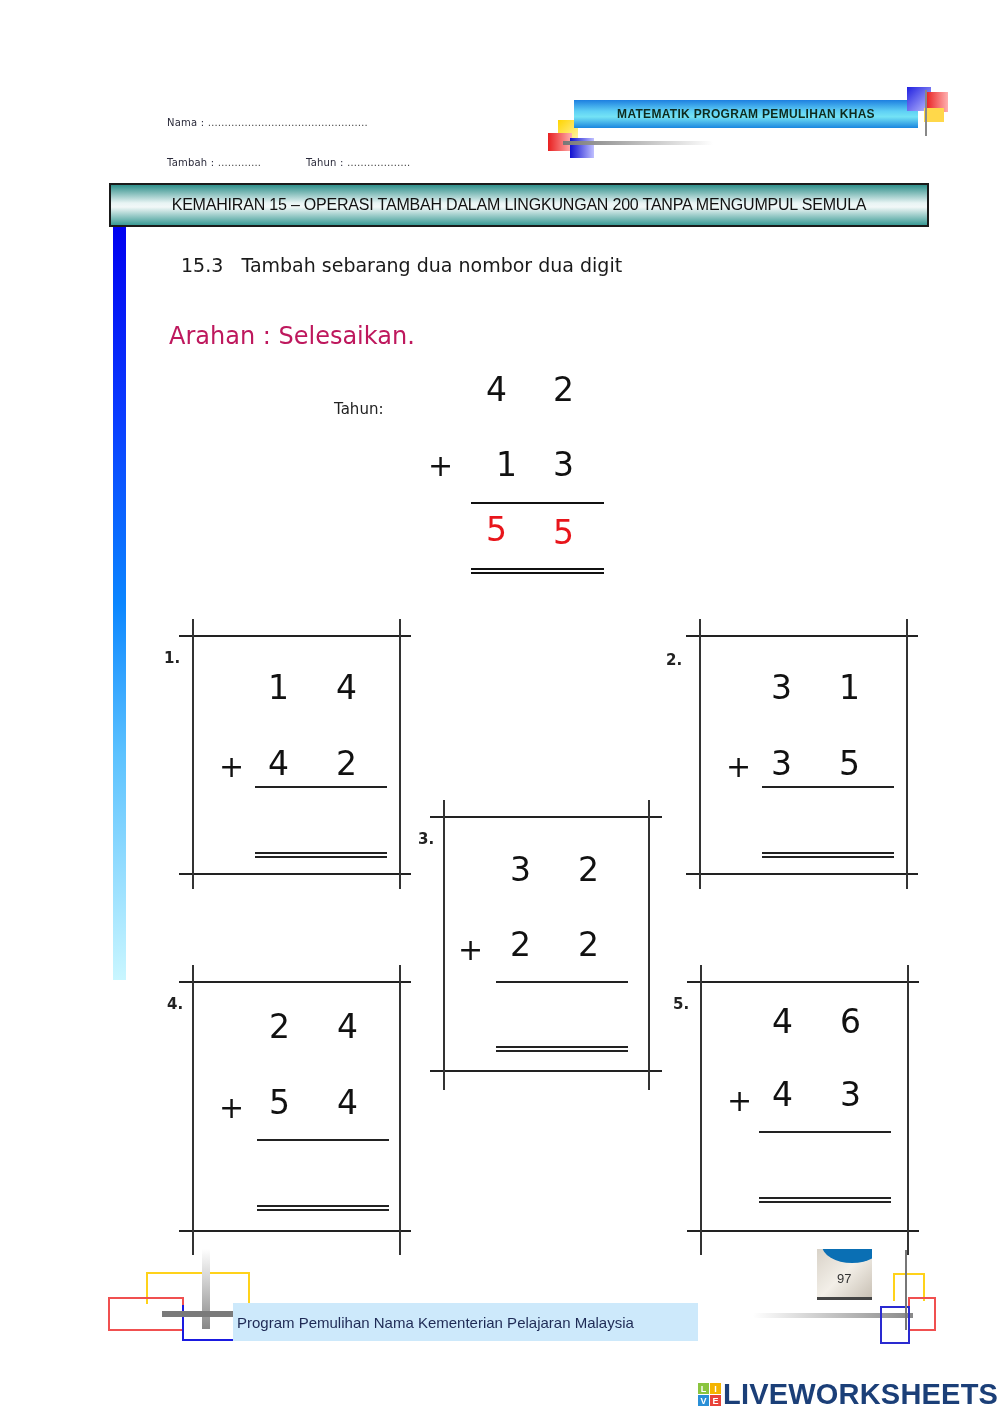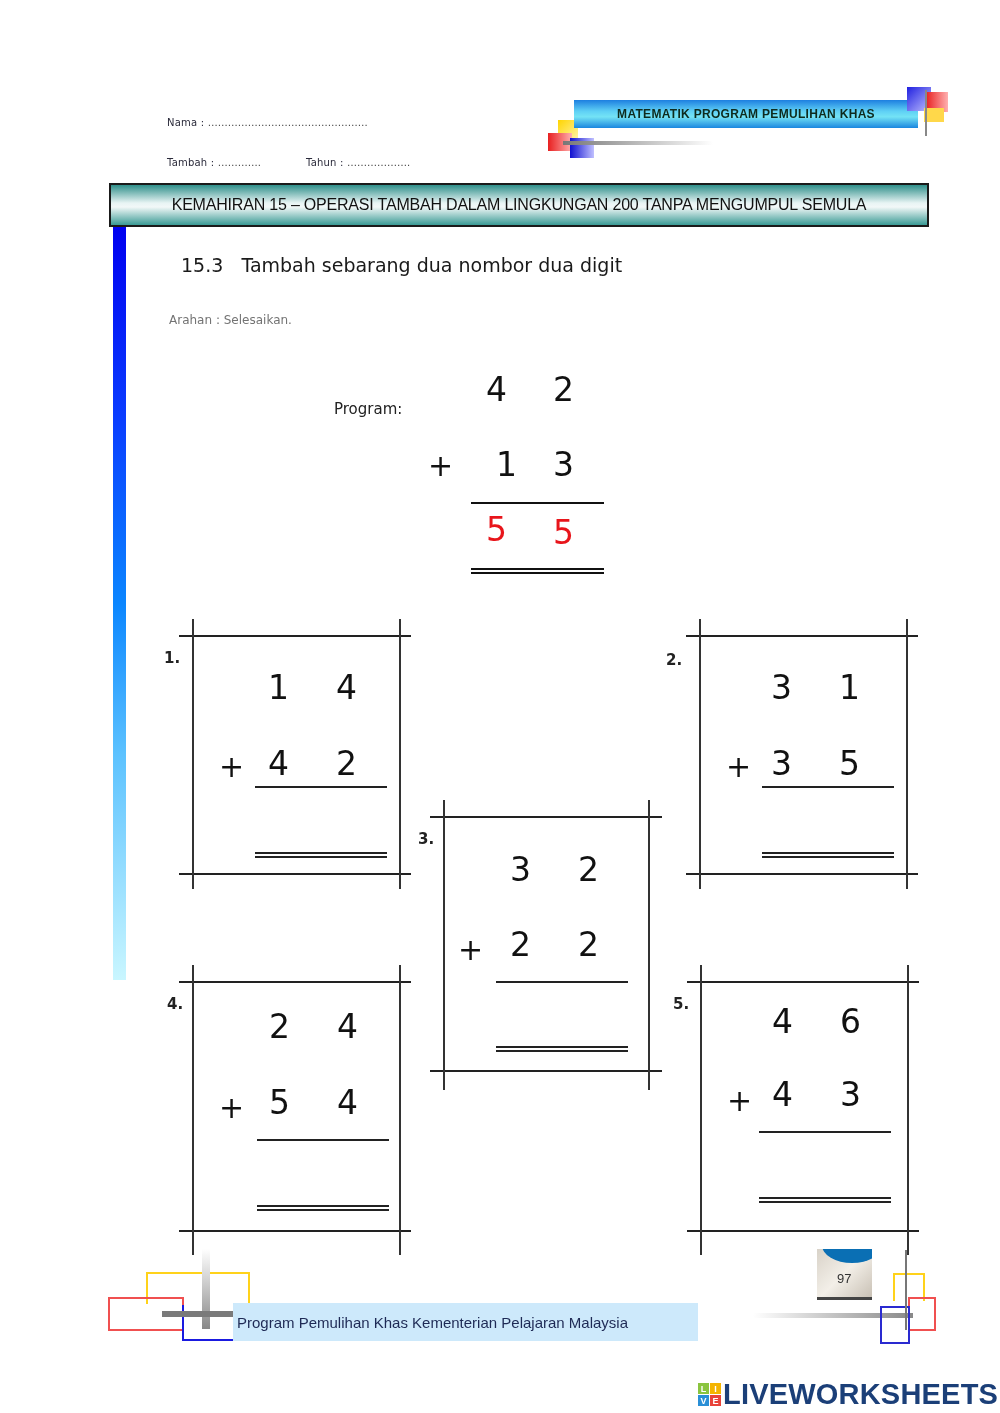--- a/index.html
+++ b/index.html
@@ -30,21 +30,21 @@
     background: linear-gradient(180deg, #2f8f8a 0%, #e8f4f4 45%, #f2f8f8 55%, #3a9a95 100%);
     display: flex; align-items: center; justify-content: center;
     font-family: "Liberation Sans", sans-serif; font-size: 16px; color: #111; letter-spacing: -0.2px;
   }
   .side-stripe {
     left: 113px; top: 227px; width: 13px; height: 753px;
     background: linear-gradient(180deg, #0000f0 0%, #0a3cff 25%, #0b86ff 50%, #5cc2ff 70%, #c9f6ff 100%);
   }
 
   .subtitle { left: 181px; top: 254px; font-size: 19px; color: #1a1a1a; }
-  .instruction { left: 169px; top: 313px; font-size: 12px; color: #737373; }
+  .instruction { left: 169px; top: 322px; font-size: 24px; color: #be185d; }
 
   
   .contoh-label { left: 334px; top: 400px; font-size: 15px; color: #222; }
   .digit { font-family: "DejaVu Sans", sans-serif; font-size: 33px; color: #111; position: absolute; }
   .plus { font-size: 30px; position: absolute; color: #111; }
   .red { color: #e8151b; }
   .hline { position: absolute; height: 2px; background: #111; }
   .dline { position: absolute; height: 6px; border-top: 2px solid #111; border-bottom: 2px solid #111; box-sizing: border-box; }
 
   
@@ -115,21 +115,21 @@
 <div class="sq" style="left:924px; top:108px; width:20px; height:14px; background:#ffd84a;"></div>
 <div class="sq" style="left:925px; top:90px; width:2px; height:46px; background:#888;"></div>
 
 <div class="abs skill-bar">KEMAHIRAN 15 – OPERASI TAMBAH DALAM LINGKUNGAN 200 TANPA MENGUMPUL SEMULA</div>
 <div class="abs side-stripe"></div>
 
 <div class="abs subtitle" style="white-space:pre;">15.3   Tambah sebarang dua nombor dua digit</div>
 <div class="abs instruction">Arahan : Selesaikan.</div>
 
 <div>
-  <div class="abs contoh-label">Program:</div>
+  <div class="abs contoh-label">Tahun:</div>
   <div class="digit" style="left:486px; top:370px;">4</div>
   <div class="digit" style="left:553px; top:370px;">2</div>
   <div class="plus" style="left:428px; top:448px;">+</div>
   <div class="digit" style="left:496px; top:445px;">1</div>
   <div class="digit" style="left:553px; top:445px;">3</div>
   <div class="hline" style="left:471px; top:502px; width:133px;"></div>
   <div class="digit red" style="left:486px; top:510px;">5</div>
   <div class="digit red" style="left:553px; top:513px;">5</div>
   <div class="dline" style="left:471px; top:568px; width:133px;"></div>
 </div>
@@ -212,21 +212,21 @@
   <div class="l1" style="left:72px; top:166px;"></div>
   <div class="d" style="left:85px; top:182px; width:120px; height:40px;"></div>
   <div class="l2" style="left:72px; top:232px;"></div>
 </div>
 
 <div class="sq" style="left:146px; top:1272px; width:104px; height:32px; border:2px solid #ffd21a; border-bottom:none; box-sizing:border-box;"></div>
 <div class="sq" style="left:108px; top:1297px; width:76px; height:34px; border:2px solid #f05050; box-sizing:border-box;"></div>
 <div class="sq" style="left:182px; top:1305px; width:92px; height:36px; border-left:2px solid #1a1ae0; border-bottom:2px solid #1a1ae0; box-sizing:border-box;"></div>
 <div class="sq" style="left:202px; top:1249px; width:8px; height:80px; background:linear-gradient(180deg,#fff,#888);"></div>
 <div class="sq" style="left:162px; top:1311px; width:72px; height:6px; background:#7a7a7a;"></div>
-<div class="abs footer-band">Program  Pemulihan Khas Kementerian Pelajaran Malaysia</div>
+<div class="abs footer-band">Program  Pemulihan Nama Kementerian Pelajaran Malaysia</div>
 
 <div class="abs page-badge">
   <div class="swoosh"></div>
   <div class="pnum">97</div>
 </div>
 <div class="sq" style="left:753px; top:1313px; width:160px; height:5px; background:linear-gradient(90deg,#fff,#888);"></div>
 <div class="sq" style="left:893px; top:1273px; width:32px; height:28px; border:2px solid #ffd21a; border-bottom:none; box-sizing:border-box;"></div>
 <div class="sq" style="left:908px; top:1297px; width:28px; height:34px; border:2px solid #f05050; box-sizing:border-box;"></div>
 <div class="sq" style="left:880px; top:1306px; width:30px; height:38px; border:2px solid #2a2ad0; box-sizing:border-box;"></div>
 <div class="sq" style="left:905px; top:1250px; width:2px; height:80px; background:#777;"></div>

